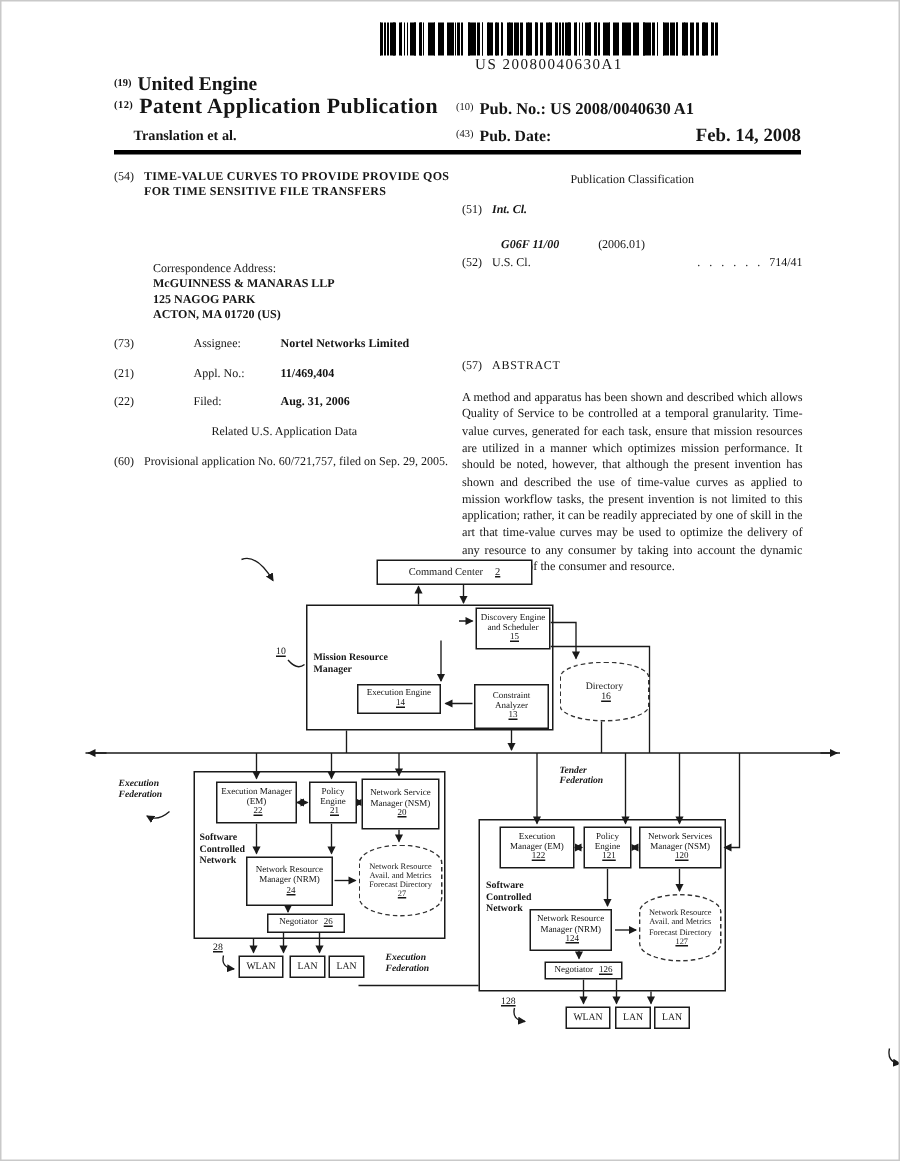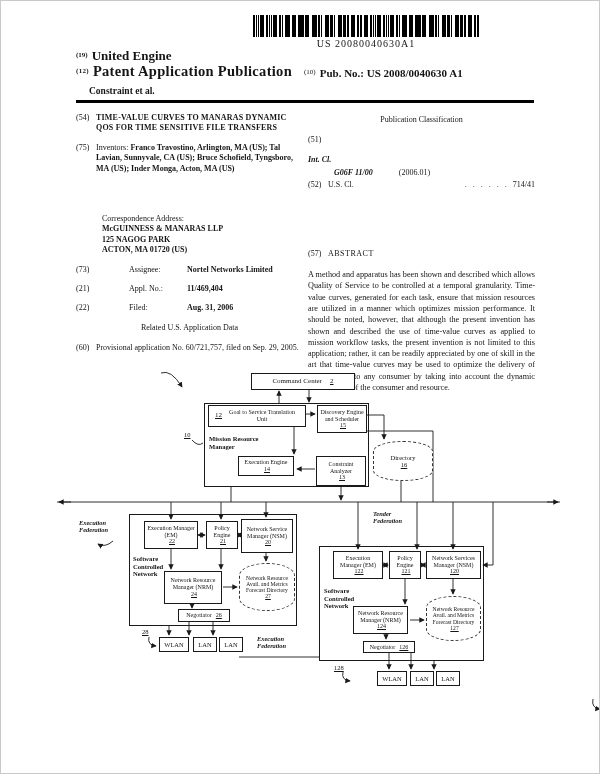--- a/index.html
+++ b/index.html
@@ -64,35 +64,35 @@
 
   <div class="barcode"></div>
   <div class="barcode-text">US 20080040630A1</div>
 
   <div class="h19">
     <span class="h-ref">(19)</span><span>United Engine</span>
   </div>
   <div class="h12">
     <span class="h-ref">(12)</span><span>Patent Application Publication</span>
   </div>
-  <div class="hauth">Constraint et al.</div>
+  <div class="hauth">Translation et al.</div>
   <div class="hpubno">
     <span class="h-ref">(10)</span><span>Pub. No.:</span>
     <span>US 2008/0040630 A1</span>
   </div>
+  <div class="hdate">
+    <span class="lbl"><span class="h-ref">(43)</span><span>Pub. Date:</span></span>
+    <span class="val">Feb. 14, 2008</span>
+  </div>
   <div class="rule"></div>
 
   <div class="colL">
     <div class="entry">
       <span class="enum">(54)</span>
-      <span class="ebody title-text">TIME-VALUE CURVES TO MANARAS DYNAMIC QOS FOR TIME SENSITIVE FILE TRANSFERS</span>
-    </div>
-    <div class="entry">
-      <span class="enum">(75)</span>
-      <span class="ebody"><span>Inventors:</span>&nbsp;<span class="b">Franco Travostino, Arlington, MA (US); Tal Lavian, Sunnyvale, CA (US); Bruce Schofield, Tyngsboro, MA (US); Inder Monga, Acton, MA (US)</span></span>
+      <span class="ebody title-text">TIME-VALUE CURVES TO PROVIDE PROVIDE QOS FOR TIME SENSITIVE FILE TRANSFERS</span>
     </div>
     <div class="indent" style="margin-bottom:9px;margin-top:40px;">
       <div>Correspondence Address:</div>
       <div class="b">McGUINNESS &amp; MANARAS LLP</div>
       <div class="b">125 NAGOG PARK</div>
       <div class="b">ACTON, MA 01720 (US)</div>
     </div>
     <div class="entry">
       <span class="enum">(73)</span>
       <span class="ebody kv"><span class="k">Assignee:</span><span class="b">Nortel Networks Limited</span></span>
@@ -107,21 +107,21 @@
     </div>
     <div class="center-h">Related U.S. Application Data</div>
     <div class="entry">
       <span class="enum">(60)</span>
       <span class="ebody">Provisional application No. 60/721,757, filed on Sep. 29, 2005.</span>
     </div>
   </div>
 
   <div class="colR">
     <div class="center-h">Publication Classification</div>
-    <div class="entry" style="margin-bottom:2px;flex-direction:column;">
+    <div class="entry" style="margin-bottom:12px;">
       <span class="enum">(51)</span>
       <span class="ebody b" style="font-style:italic;">Int. Cl.</span>
     </div>
     <div class="indent" style="margin-bottom:2px;display:flex;gap:26px;">
       <span class="b" style="font-style:italic;">G06F 11/00</span>
       <span>(2006.01)</span>
     </div>
     <div class="entry">
       <span class="enum">(52)</span>
       <span class="ebody uscl">
@@ -209,24 +209,20 @@
 
     <div class="fbox" style="left:250px;top:4px;width:104px;height:17px;font-size:7px;flex-direction:row;gap:8px;">
       <span>Command Center</span>
       <span class="refnum">2</span>
     </div>
 
     <div class="bigbox" style="left:203px;top:34px;width:165px;height:84px;"></div>
     <div class="fnum" style="left:183px;top:62px;">10</div>
     <div class="flabel" style="left:208px;top:66px;width:66px;">Mission Resource Manager</div>
 
-    <div class="fbox" style="left:207px;top:36px;width:98px;height:22px;flex-direction:row;gap:3px;">
-      <span class="refnum" style="font-size:7px;">12</span>
-      <span style="max-width:74px;">Goal to Service Translation Unit</span>
-    </div>
 
     <div class="fbox" style="left:316px;top:36px;width:50px;height:28px;">
       <span>Discovery Engine and Scheduler</span>
       <span class="inline-num">15</span>
     </div>
 
     <div class="fbox" style="left:237px;top:87px;width:56px;height:20px;">
       <span>Execution Engine</span>
       <span class="inline-num">14</span>
     </div>

